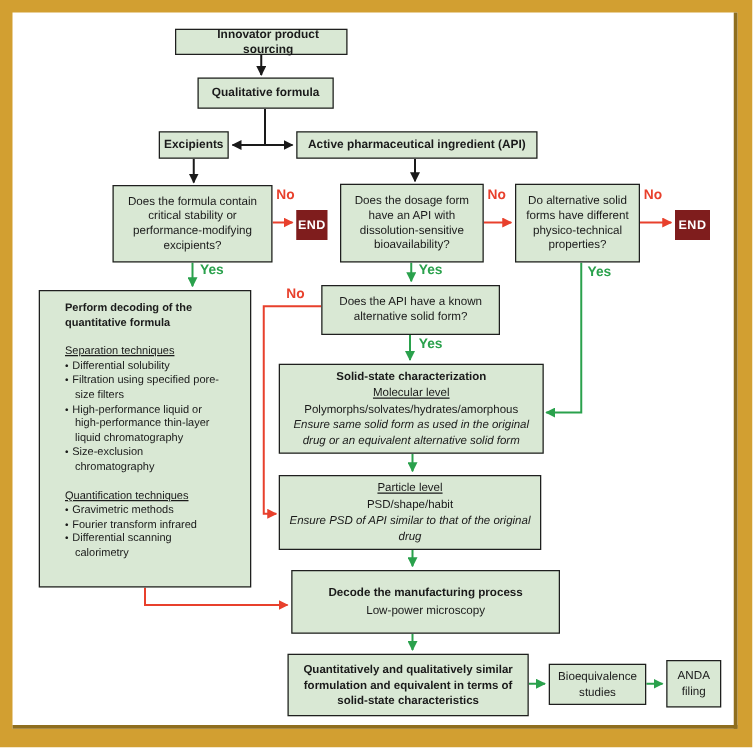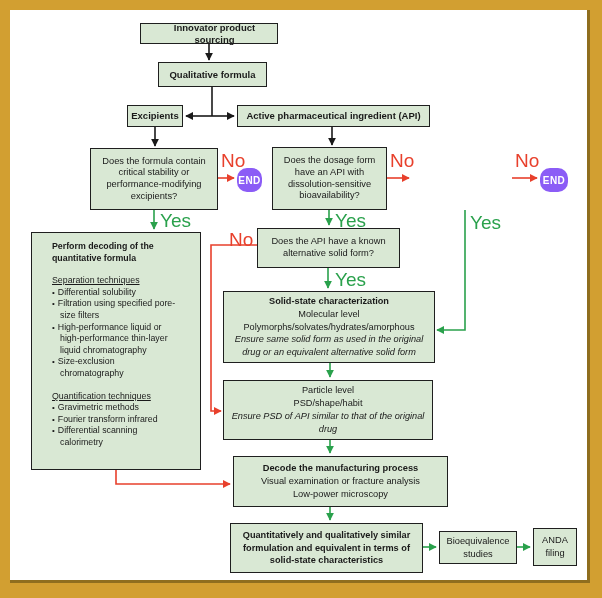--- a/index.html
+++ b/index.html
@@ -5,27 +5,27 @@
   html,body{margin:0;padding:0;background:#fff;}
   .page{position:relative;width:602px;height:598px;background:#d29f31;
         font-family:"Liberation Sans",sans-serif;color:#1a1a1a;overflow:hidden;}
   .inner{position:absolute;left:10px;top:10px;width:577px;height:570px;background:#ffffff;
          border-right:3px solid #8f6e1e;border-bottom:3px solid #8f6e1e;}
   .arrows{position:absolute;left:0;top:0;pointer-events:none;}
   .box{position:absolute;box-sizing:border-box;background:#d9e8d4;border:1.4px solid #1f1f1f;
        display:flex;flex-direction:column;align-items:center;justify-content:center;
        text-align:center;font-size:9.3px;line-height:1.26;padding:2px 5px;}
   .bold{font-weight:bold;}
-  .u{}
+  .u{text-decoration:underline;}
   .i{font-style:italic;}
-  .lbl{position:absolute;font-size:19px;line-height:1;font-weight:400;}
+  .lbl{position:absolute;font-size:11px;line-height:1;font-weight:700;}
   .lbl.yes{color:#2aa14c;}
   .lbl.no{color:#e8402c;}
-  .endbox{position:absolute;box-sizing:border-box;background:#8b5cf6;color:#fff;font-weight:bold;
-          font-size:10px;letter-spacing:.4px;display:flex;align-items:center;justify-content:center;border-radius:10px;}
+  .endbox{position:absolute;box-sizing:border-box;background:#7f1d1d;color:#fff;font-weight:bold;
+          font-size:10px;letter-spacing:.4px;display:flex;align-items:center;justify-content:center;}
   .dec{align-items:flex-start;justify-content:flex-start;text-align:left;
        font-size:8.8px;line-height:11.6px;padding:8px 20px;}
   .dec .title{font-weight:bold;margin:0 0 11px 0;}
   .dec .hd{text-decoration:underline;}
   .dec ul{margin:0;padding:0;list-style:none;}
   .dec li{padding-left:8px;text-indent:-8px;}
   .dec li::before{content:"\2022";margin-right:3px;font-size:8px;}
   .dec .sec2{margin-top:11px;}
 </style>
 </head>
@@ -77,20 +77,21 @@
     </g>
   </svg>
 
   <div class="box bold" style="left:140px;top:23px;width:138px;height:21px;font-size:9.5px;padding-left:16px;">Innovator product sourcing</div>
   <div class="box bold" style="left:158px;top:62px;width:109px;height:25px;font-size:9.5px;">Qualitative formula</div>
   <div class="box bold" style="left:127px;top:105px;width:56px;height:22px;font-size:9.5px;">Excipients</div>
   <div class="box bold" style="left:237px;top:105px;width:193px;height:22px;font-size:9.5px;">Active pharmaceutical ingredient (API)</div>
 
   <div class="box" style="left:90px;top:148px;width:128px;height:62px;">Does the formula contain critical stability or performance-modifying excipients?</div>
   <div class="box" style="left:272px;top:147px;width:115px;height:63px;">Does the dosage form have an API with dissolution-sensitive bioavailability?</div>
+  <div class="box" style="left:412px;top:147px;width:100px;height:63px;">Do alternative solid forms have different physico-technical properties?</div>
 
   <div class="endbox" style="left:237px;top:168px;width:25px;height:24px;">END</div>
   <div class="endbox" style="left:540px;top:168px;width:28px;height:24px;">END</div>
 
   <div class="box" style="left:257px;top:228px;width:143px;height:40px;">Does the API have a known alternative solid form?</div>
 
   <div class="box dec" style="left:31px;top:232px;width:170px;height:238px;">
     <div class="title">Perform decoding of the quantitative formula</div>
     <div class="hd">Separation techniques</div>
     <ul>
@@ -115,21 +116,20 @@
   </div>
 
   <div class="box" style="left:223px;top:380px;width:210px;height:60px;font-size:9.2px;line-height:1.4;">
     <div class="u">Particle level</div>
     <div>PSD/shape/habit</div>
     <div class="i">Ensure PSD of API similar to that of the original drug</div>
   </div>
 
   <div class="box" style="left:233px;top:456px;width:215px;height:51px;line-height:1.4;">
     <div class="bold">Decode the manufacturing process</div>
-    <div>Visual examination or fracture analysis</div>
     <div>Low-power microscopy</div>
   </div>
 
   <div class="box bold" style="left:230px;top:523px;width:193px;height:50px;font-size:9.2px;line-height:1.4;">Quantitatively and qualitatively similar formulation and equivalent in terms of solid-state characteristics</div>
   <div class="box" style="left:439px;top:531px;width:78px;height:33px;line-height:1.35;">Bioequivalence studies</div>
   <div class="box" style="left:533px;top:528px;width:44px;height:38px;line-height:1.35;">ANDA filing</div>
 
   <span class="lbl no" style="left:221px;top:151px;">No</span>
   <span class="lbl no" style="left:390px;top:151px;">No</span>
   <span class="lbl no" style="left:515px;top:151px;">No</span>

